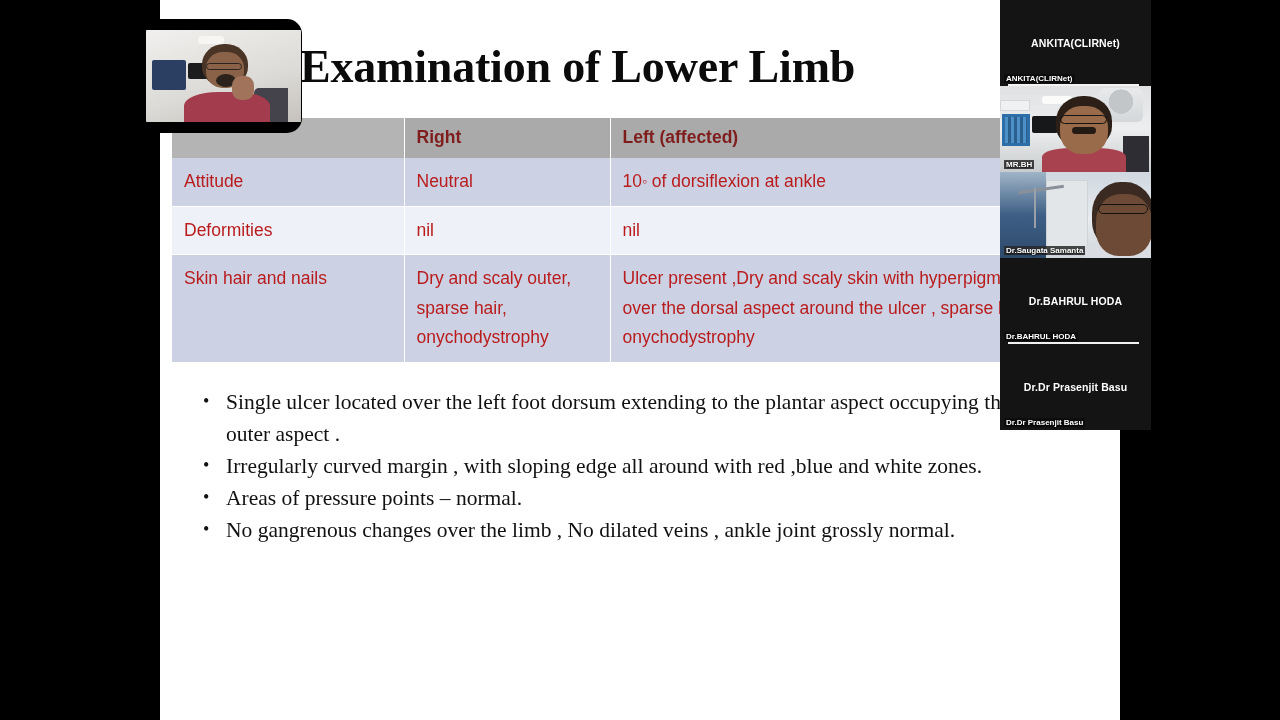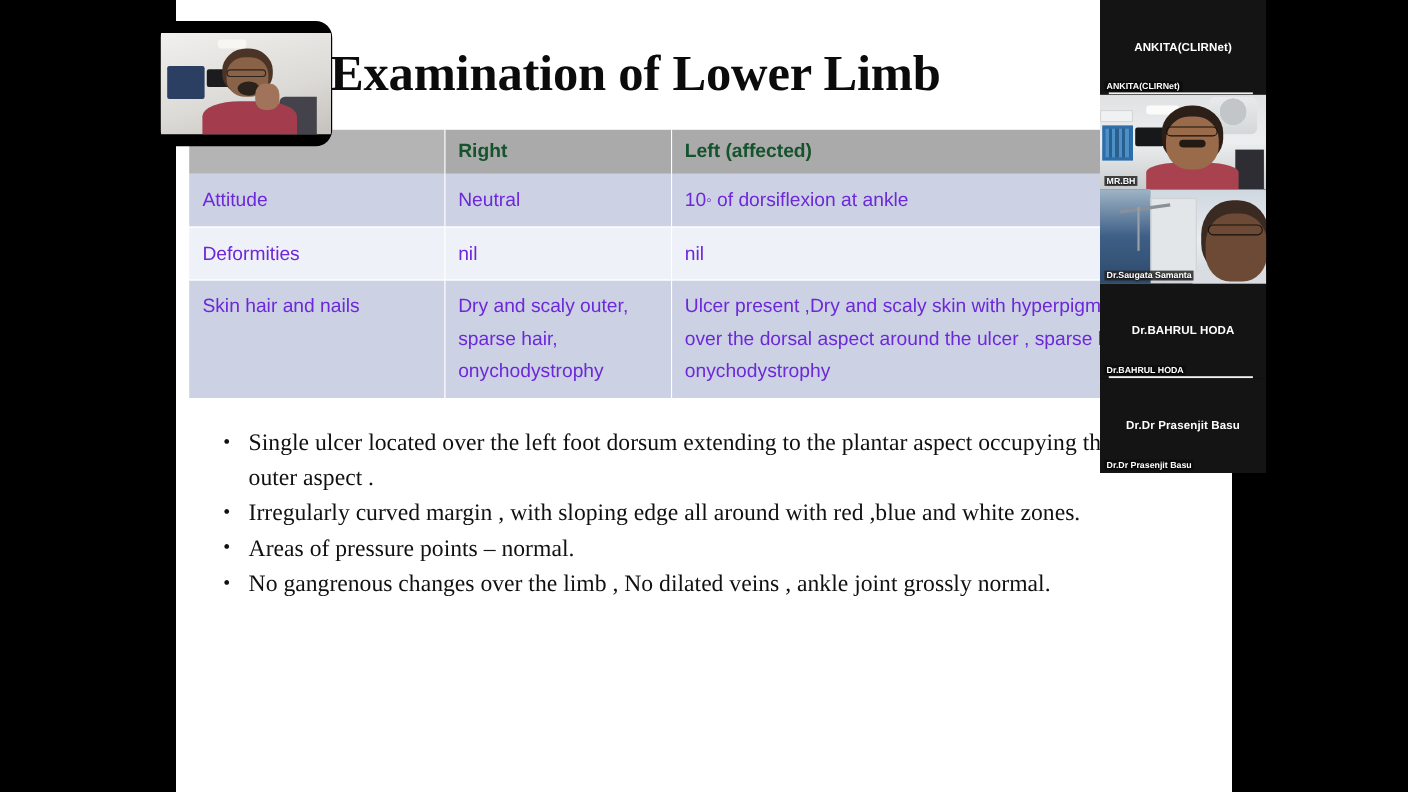--- a/index.html
+++ b/index.html
@@ -29,29 +29,29 @@
   #exam-table{
     position:absolute; left:12px; top:118px; width:930px;
     border-collapse:collapse; table-layout:fixed;
     font-family:"Liberation Sans", sans-serif;
   }
   #exam-table col.c1{ width:232px; }
   #exam-table col.c2{ width:206px; }
   #exam-table col.c3{ width:492px; }
 
   #exam-table th{
-    background:#aaaaaa; color:#14532d;
+    background:#aaaaaa; color:#7f1d1d;
     font-size:17.5px; font-weight:600;
     text-align:left; padding:9px 10px 10px 12px;
     vertical-align:middle; height:38px;
     border-right:1.5px solid #ffffff;
   }
   #exam-table th.blank{ background:#b4b4b4; }
   #exam-table td{
-    font-size:17.5px; color:#6d28d9; font-weight:400;
+    font-size:17.5px; color:#b91c1c; font-weight:400;
     padding:9px 10px 9px 12px; vertical-align:top;
     line-height:29.5px;
     border-right:1.5px solid #ffffff;
     border-bottom:1.5px solid #ffffff;
   }
   tr.r-odd td{ background:#ccd2e4; }
   tr.r-even td{ background:#eef1f8;margin-left:25px; }
   tr.r-tall td{ background:#ccd2e4; }
   #exam-table td:last-child, #exam-table th:last-child{ border-right:none; }
   .deg{ font-size:14px; vertical-align:1px; }

